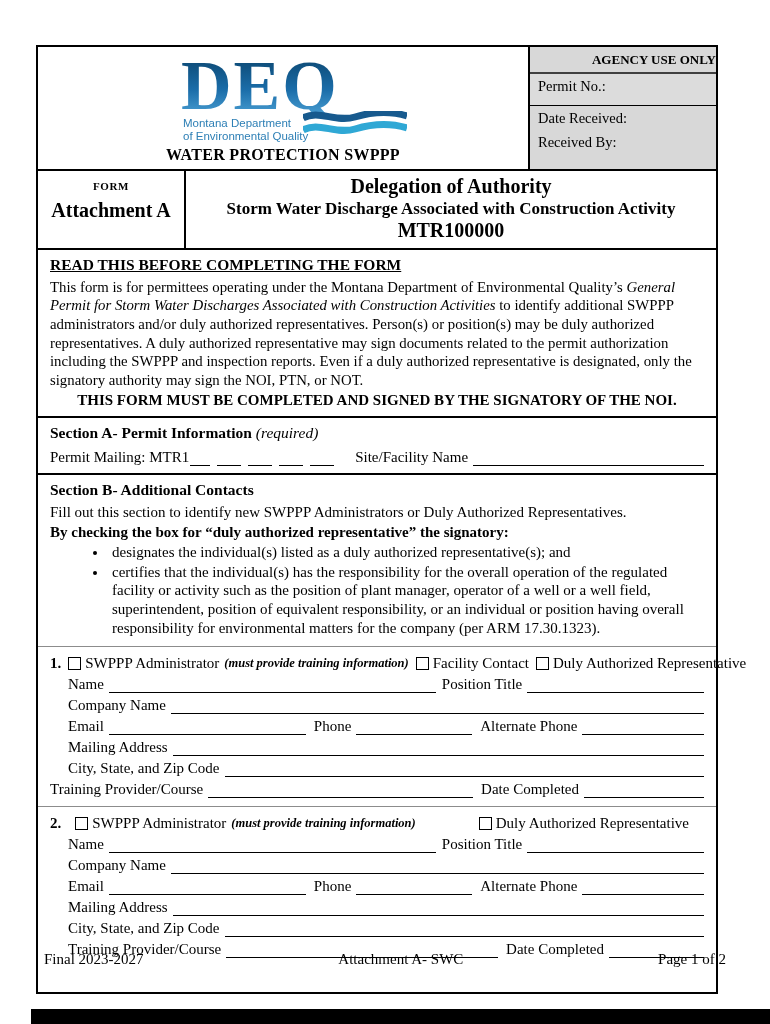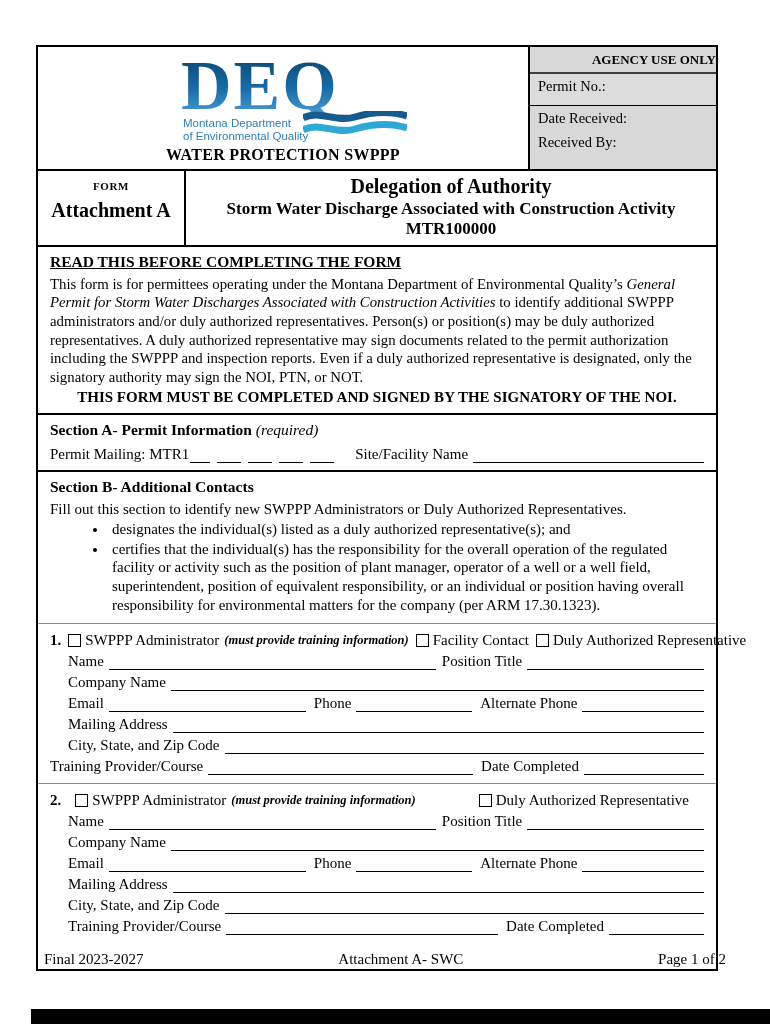--- a/index.html
+++ b/index.html
@@ -26,21 +26,21 @@
   .agency-row.permit { border-bottom:1.5px solid #000; padding-bottom:10px; background:#dcdcdc; }
 
   
   .title-row { display:flex; border-top:2px solid #000; }
   .form-cell { width:148px; border-right:2px solid #000; text-align:center; padding:9px 4px 8px; }
   .form-label { font-weight:bold; font-size:11px; letter-spacing:0.6px; }
   .attachment-label { font-weight:bold; font-size:20px; margin-top:7px; }
   .title-cell { flex:1; text-align:center; padding:4px 8px 6px; }
   .doc-title { font-weight:bold; font-size:20px; }
   .doc-subtitle { font-weight:bold; font-size:17px; margin-top:1px; }
-  .doc-permit { font-weight:bold; font-size:17px; }
+  .doc-permit { font-weight:bold; font-size:20px; }
 
   
   .section { border-top:2px solid #000; padding:6px 12px 7px; font-size:15px; line-height:1.2; }
   .sec-heading { font-weight:bold; font-size:15.5px; }
   .sec-note { font-weight:normal; font-style:italic; }
   .read-heading { font-weight:bold; text-decoration:underline; font-size:15.5px; margin-bottom:3px; }
   .read-body { font-size:14.8px; line-height:1.26; }
   .mandate { font-weight:bold; text-align:center; margin-top:2px; font-size:15px; }
 
   .blank { display:inline-block; border-bottom:1.2px solid #000; height:15px; background:transparent; }
@@ -131,20 +131,21 @@
       <span class="blank seg"></span>
       <span class="blank seg"></span>
       <span class="lbl site-lbl">Site/Facility Name</span>
       <span class="blank grow"></span>
     </div>
   </div>
 
   <div class="section">
     <div class="sec-heading">Section B- Additional Contacts</div>
     <div class="sb-intro">Fill out this section to identify new SWPPP Administrators or Duly Authorized Representatives.</div>
+    <div class="sb-bold">By checking the box for “duly authorized representative” the signatory:</div>
     <ul class="sb-bullets">
       <li>designates the individual(s) listed as a duly authorized representative(s); and</li>
       <li>certifies that the individual(s) has the responsibility for the overall operation of the regulated facility or activity such as the position of plant manager, operator of a well or a well field, superintendent, position of equivalent responsibility, or an individual or position having overall responsibility for environmental matters for the company (per ARM 17.30.1323).</li>
     </ul>
   </div>
 
   <div class="contact">
     <div class="c-row head-row spread">
       <span class="hgroup">
         <span class="num">1.</span>

